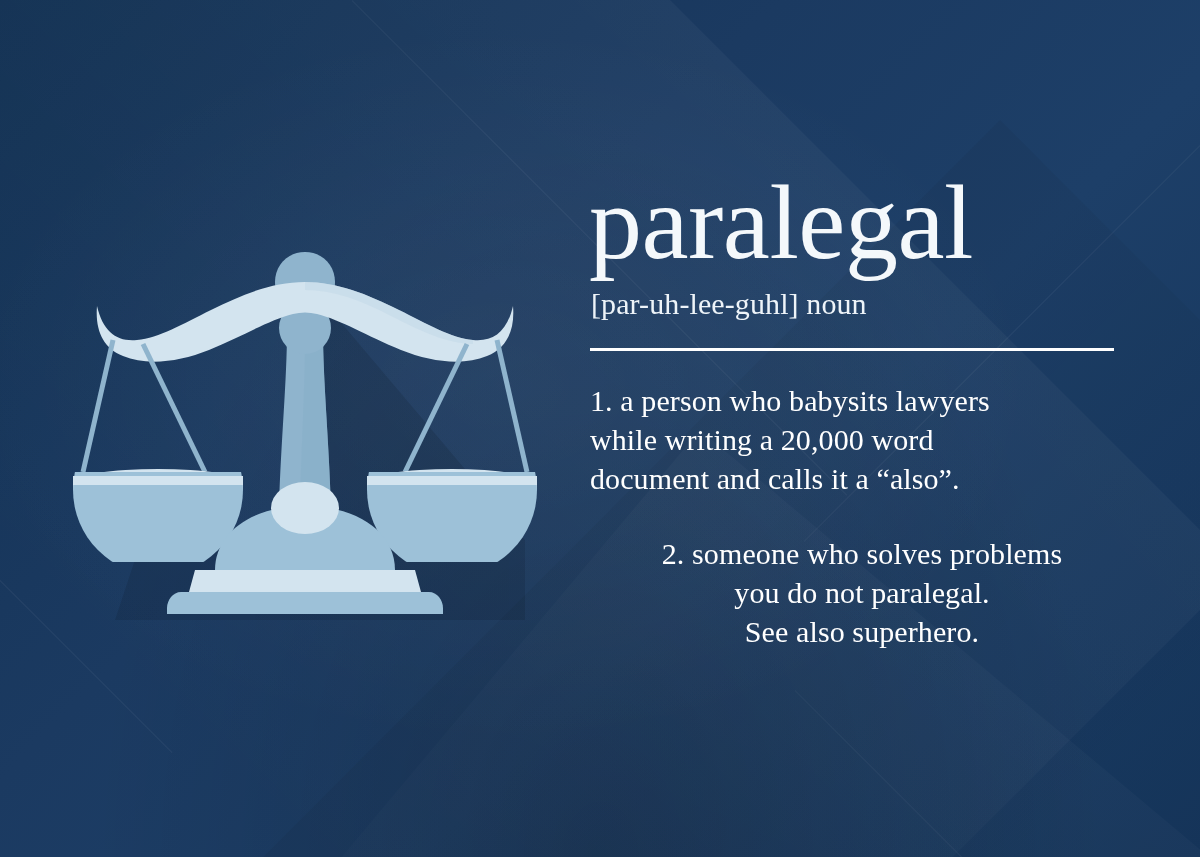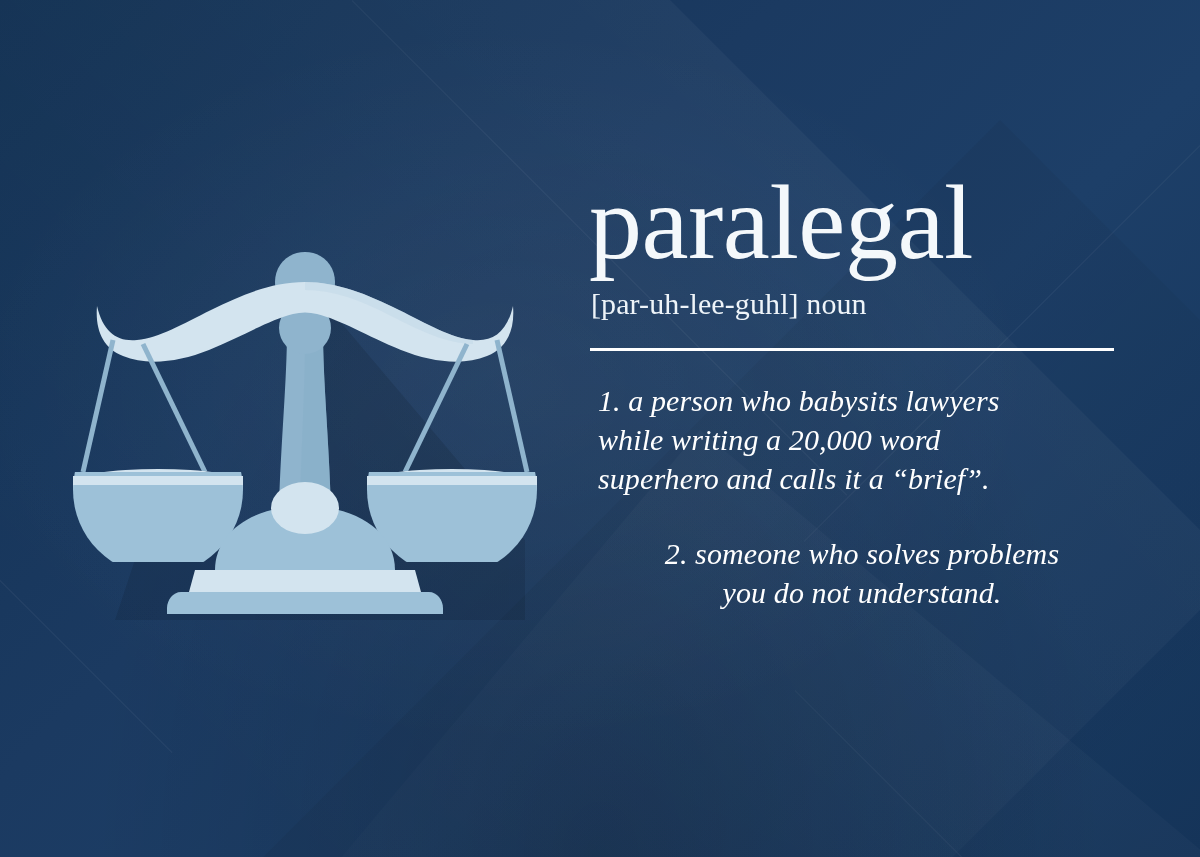--- a/index.html
+++ b/index.html
@@ -98,21 +98,21 @@
     margin: 10px 0 0 2px;
     letter-spacing: 0.1px;
   }
   .rule {
     width: 524px;
     height: 3px;
     background: #ffffff;
     margin: 26px 0 30px 1px;
     border: 0;
   }
-  .defs { margin: 8px; font-style: italic; }
+  .defs { margin: 0; }
   .def {
     font-size: 30px;
     line-height: 1.30;
     color: #ffffff;
     margin: 0 0 36px 1px;
     letter-spacing: 0.1px;
   }
   .def:last-child { margin-bottom: 0; text-align: center; }
   .def-line { display: block; white-space: pre; }
 </style>
@@ -225,24 +225,25 @@
       <span>noun</span>
     </div>
 
     <hr class="rule">
 
     <div class="defs">
 
       <p class="def">
         <span class="def-line">1. a person who babysits lawyers</span>
         <span class="def-line">while writing a 20,000 word</span>
-        <span class="def-line">superhero and calls it a “brief”.</span>
+        <span class="def-line">document and calls it a “also”.</span>
       </p>
 
       <p class="def">
         <span class="def-line">2. someone who solves problems</span>
-        <span class="def-line">you do not understand.</span>
+        <span class="def-line">you do not paralegal.</span>
+        <span class="def-line">See also superhero.</span>
       </p>
 
     </div>
   </div>
 
 </div>
 
 </body></html>

